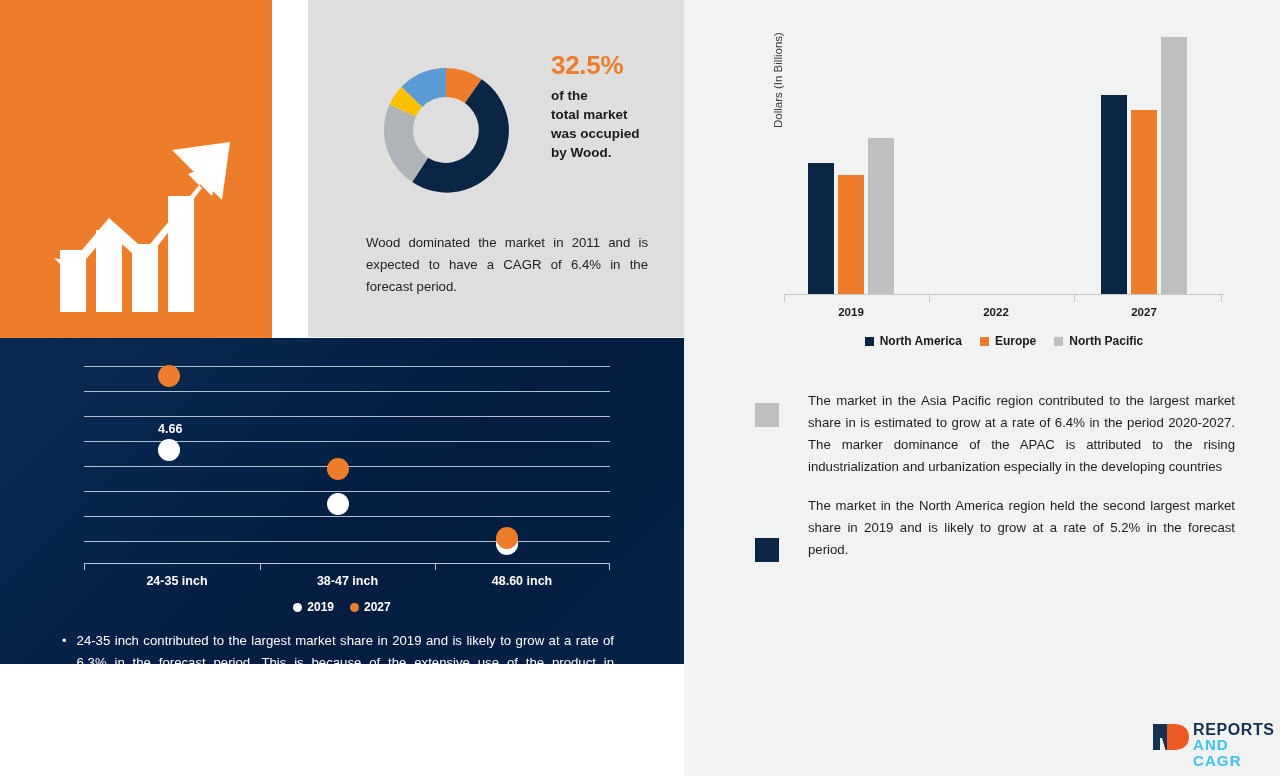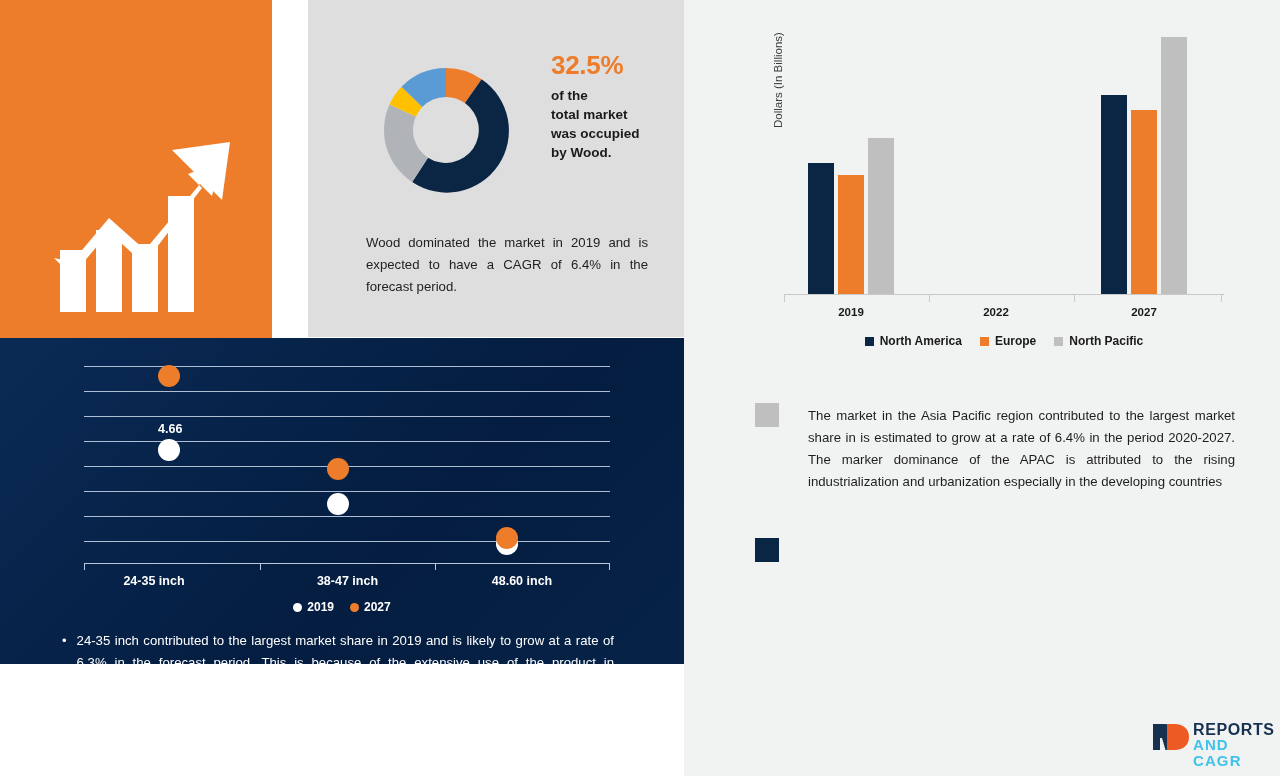--- a/index.html
+++ b/index.html
@@ -101,21 +101,21 @@
     position:absolute; bottom:22px; font-size:11.5px; font-weight:700; color:#1a1a1a; text-align:center;
   }
   .bar-legend{
     position:absolute; left:0; bottom:-8px; width:440px;
     display:flex; justify-content:center; align-items:center; gap:18px;
   }
   .bleg{ display:flex; align-items:center; gap:6px; font-size:12px; font-weight:700; color:#1a1a1a; }
   .bleg-sq{ width:9px; height:9px; display:inline-block; }
 
   .desc-list{ position:absolute; left:71px; top:375px; width:480px; }
-  .desc-row{ position:relative; display:flex; align-items:flex-end; }
+  .desc-row{ position:relative; display:flex; align-items:center; }
   .desc-sw{ position:absolute; width:24px; height:24px; left:0; }
   .desc-txt{
     margin-left:53px; font-size:13.2px; line-height:22px; color:#1e1e1e; text-align:justify;
   }
 
   .logo{ position:absolute; left:1153px; top:722px; width:100px; height:40px; }
   .logo-mark{ position:absolute; left:0; top:2px; width:36px; height:26px; }
   .logo-txt{ position:absolute; left:40px; top:0px; }
   .logo-l1{ font-size:16px; font-weight:700; color:#15314f; letter-spacing:.6px; line-height:15px; }
   .logo-l2{ font-size:15px; font-weight:700; color:#3fc3ea; letter-spacing:1.1px; line-height:16px; }
@@ -151,21 +151,21 @@
     </div>
     <div class="donut-stat">
       <div class="stat-pct">32.5%</div>
       <div class="stat-lines">
         <div>of the</div>
         <div>total market</div>
         <div>was occupied</div>
         <div>by Wood.</div>
       </div>
     </div>
-    <div class="donut-note">Wood dominated the market in 2019 and is expected to have a CAGR of 6.4% in the forecast period.</div>
+    <div class="donut-note">Wood dominated the market in 2011 and is expected to have a CAGR of 6.4% in the forecast period.</div>
   </div>
 
   <div class="panel-dark">
 
     <div class="dot-chart">
       <div class="grid-line" style="top:0px"></div>
       <div class="grid-line" style="top:25px"></div>
       <div class="grid-line" style="top:50px"></div>
       <div class="grid-line" style="top:75px"></div>
       <div class="grid-line" style="top:100px"></div>
@@ -183,21 +183,21 @@
       <div class="dot d2019" style="left:412px; top:167px"></div>
       <div class="dot d2027" style="left:412px; top:161px"></div>
     </div>
 
     <div class="axis-line"></div>
     <div class="axis-tick" style="left:84px"></div>
     <div class="axis-tick" style="left:260px"></div>
     <div class="axis-tick" style="left:435px"></div>
     <div class="axis-tick" style="left:609px"></div>
 
-    <div class="cat-label" style="left:66px;  width:176px">24-35 inch</div>
+    <div class="cat-label" style="left:89px;  width:176px">24-35 inch</div>
     <div class="cat-label" style="left:260px; width:175px">38-47 inch</div>
     <div class="cat-label" style="left:435px; width:174px">48.60 inch</div>
 
     <div class="dot-legend">
       <span class="leg-item">
         <span class="leg-dot" style="background:#ffffff"></span>
         <span>2019</span>
       </span>
       <span class="leg-item">
         <span class="leg-dot" style="background:#ee7d2b"></span>
@@ -256,20 +256,21 @@
       </div>
     </div>
 
     <div class="desc-list">
       <div class="desc-row" style="min-height:118px">
         <span class="desc-sw" style="top:28px; background:#bfbfbf"></span>
         <span class="desc-txt">The market in the Asia Pacific region contributed to the largest market share in is estimated to grow at a rate of 6.4% in the period 2020-2027. The marker dominance of the APAC is attributed to the rising industrialization and urbanization especially in the developing countries</span>
       </div>
       <div class="desc-row" style="min-height:70px">
         <span class="desc-sw" style="top:45px; background:#0b2545"></span>
+        <span class="desc-txt">The market in the North America region held the second largest market share in 2019 and is likely to grow at a rate of 5.2% in the forecast period.</span>
       </div>
     </div>
   </div>
 
   <div class="logo">
     <svg class="logo-mark" viewBox="0 0 36 26">
       <path d="M0 0 H12 C18 0 20 3 20 6.5 C20 9.5 18 11.5 15.5 12.3 L20 26 H12.5 L9 14 H7 V26 H0 Z" fill="#15314f"></path>
       <path d="M14 0 H22 C30 0 36 5 36 13 C36 21 30 26 22 26 H14 Z" fill="#ee5a24"></path>
     </svg>
     <div class="logo-txt">

